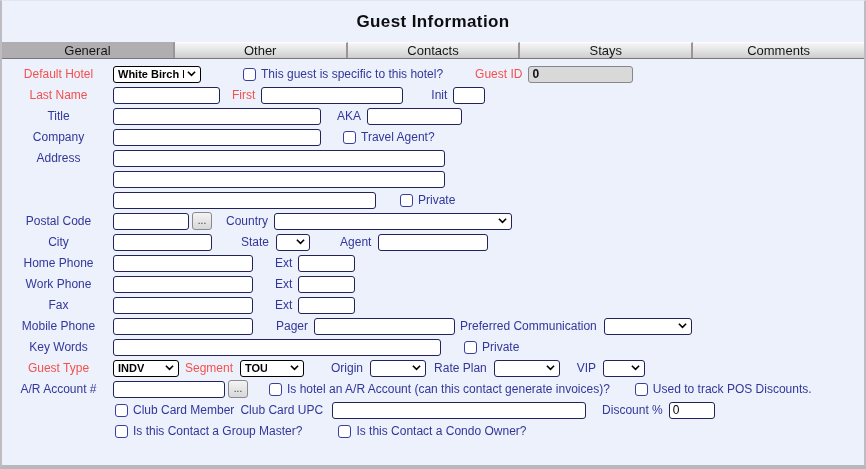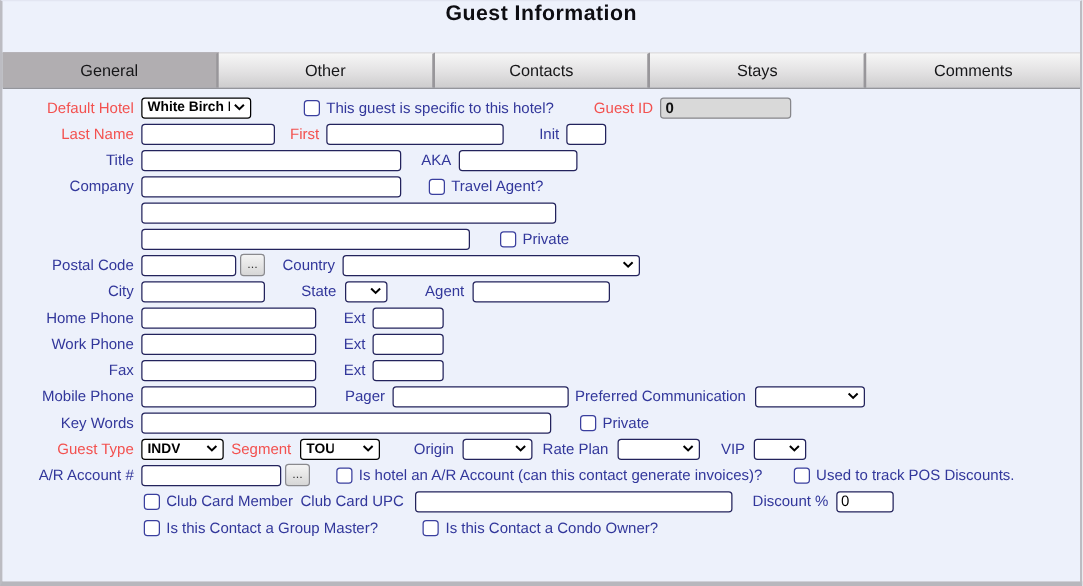--- a/index.html
+++ b/index.html
@@ -4,39 +4,39 @@
 <style>
   * { box-sizing: border-box; }
   html,body { margin:0; padding:0; background:#ffffff; }
   body { font-family:"Liberation Sans", sans-serif; }
   .window {
     width:866px; height:469px; overflow:hidden;
     background:#edf1fb;
     border-left:2px solid #bcbcc2; border-right:2px solid #bcbcc2;
     border-bottom:4px solid #b7b7bd; border-top:1px solid #e3e6f2;
   }
-  .title-bar { height:41px; display:flex; justify-content:center; }
+  .title-bar { height:41px; display:flex; align-items:center; justify-content:center; }
   .page-title { font-size:17px; font-weight:600; color:#0d0d12; letter-spacing:.4px; }
-  .tab-bar { height:28px; display:flex; background:#98969a; }
+  .tab-bar { height:16px; display:flex; background:#98969a; }
   .tab {
     flex:1; display:flex; align-items:center; justify-content:center;
     font-size:13px; color:#161618; cursor:default;
     background:linear-gradient(180deg,#f6f6f6 0%,#e2e1e2 55%,#cecdce 100%);
     border-right:2px solid #98969a; border-top:1px solid #fdfdfd;
   }
   .tab:last-child { border-right:none; }
   .tab.active { background:#b1aeb1; border-top:1px solid #b1aeb1; font-weight:500; }
   .content {
     height:403px; background:#edf1fb;
     border-top:1px solid #77777c; padding-top:5px;
   }
   .row { display:flex; align-items:center; height:20px; margin-bottom:1px; padding-left:8px; font-size:12px; white-space:nowrap; }
   .lbl { color:#32379b; }
   .lbl.req { color:#f3514f; }
-  .lbl-main { width:97px; text-align:right; margin-right:6px; flex-shrink:0; }
+  .lbl-main { width:97px; text-align:center; margin-right:6px; flex-shrink:0; }
   input.txt {
     height:17px; border:1px solid #23235c; border-radius:3px; background:#fff;
     font-family:"Liberation Sans",sans-serif; font-size:12px; padding:0 3px; outline:none;
   }
   input.txt:disabled, input.txt.ro {
     background:#d9d9d9; border:1px solid #87878b; color:#111; font-weight:bold;
   }
   .sel {
     display:inline-flex; align-items:center; justify-content:space-between;
     height:17px; border:1px solid #23235c; border-radius:3px; background:#fff;
@@ -107,20 +107,24 @@
     </div>
 
     <div class="row">
       <span class="lbl lbl-main">Company</span>
       <input class="txt" style="width: 208px;" value="">
       <input type="checkbox" class="cb" style="margin-left: 22px;">
       <span class="lbl">Travel Agent?</span>
     </div>
 
     <div class="row">
+      <span class="lbl lbl-main">Address</span>
+      <input class="txt" style="width: 332px;" value="">
+    </div>
+    <div class="row">
       <span class="lbl lbl-main"></span>
       <input class="txt" style="width: 332px;" value="">
     </div>
     <div class="row">
       <span class="lbl lbl-main"></span>
       <input class="txt" style="width: 263px;" value="">
       <input type="checkbox" class="cb" style="margin-left: 24px;">
       <span class="lbl">Private</span>
     </div>
 

